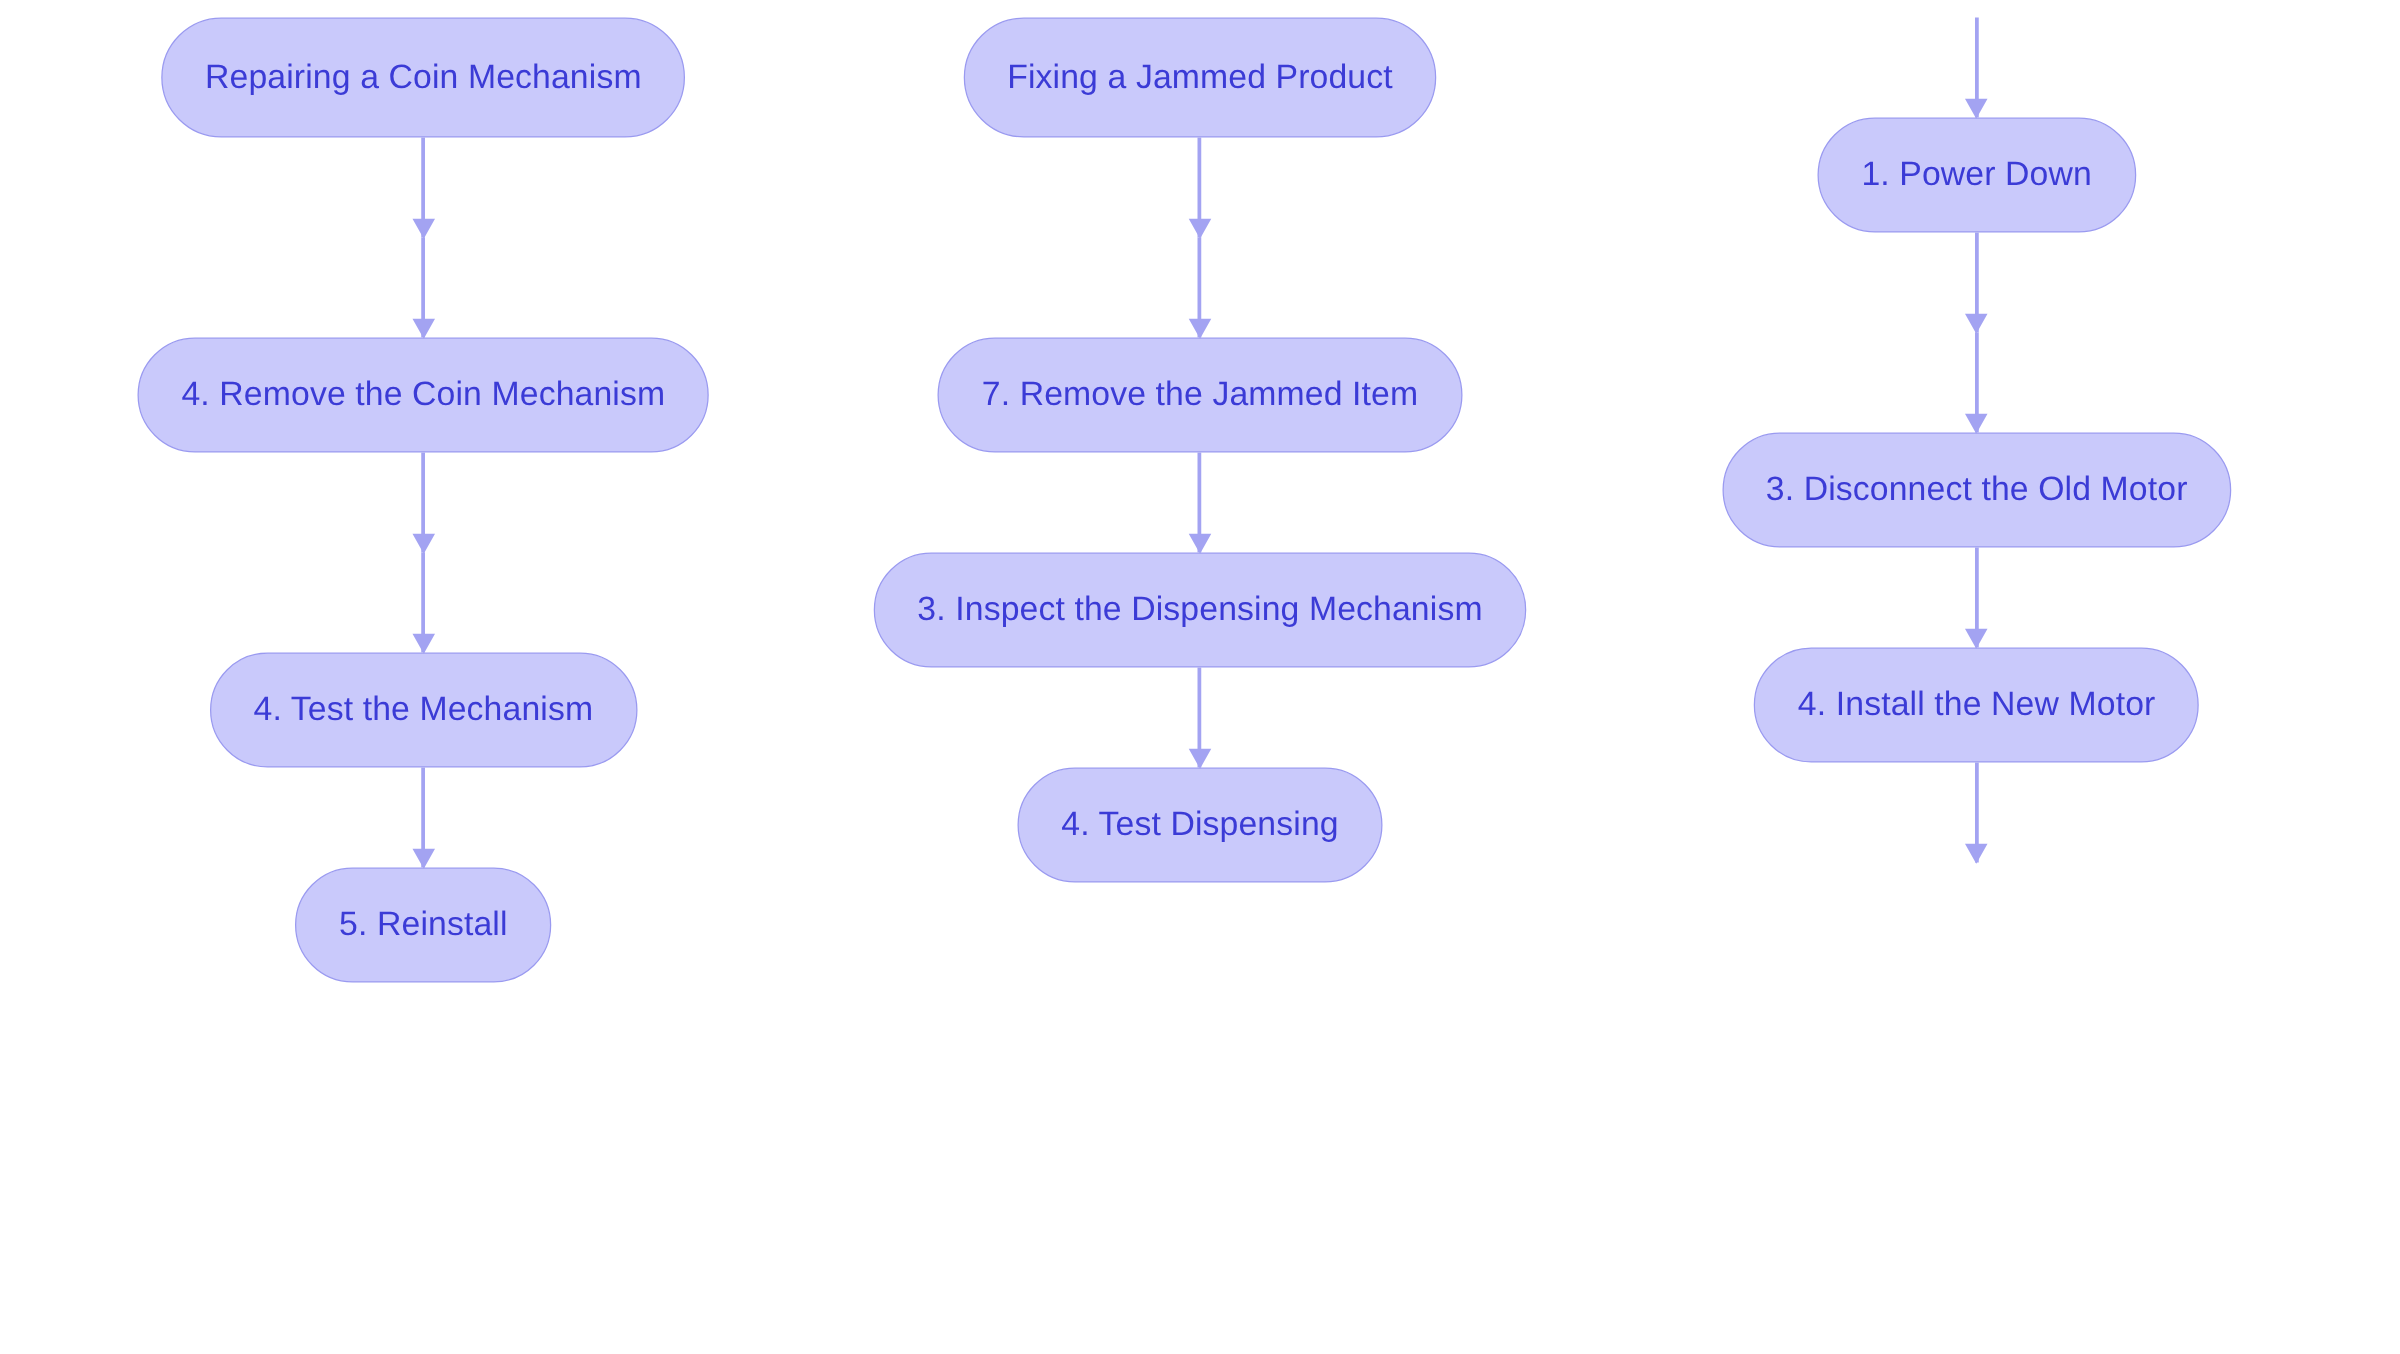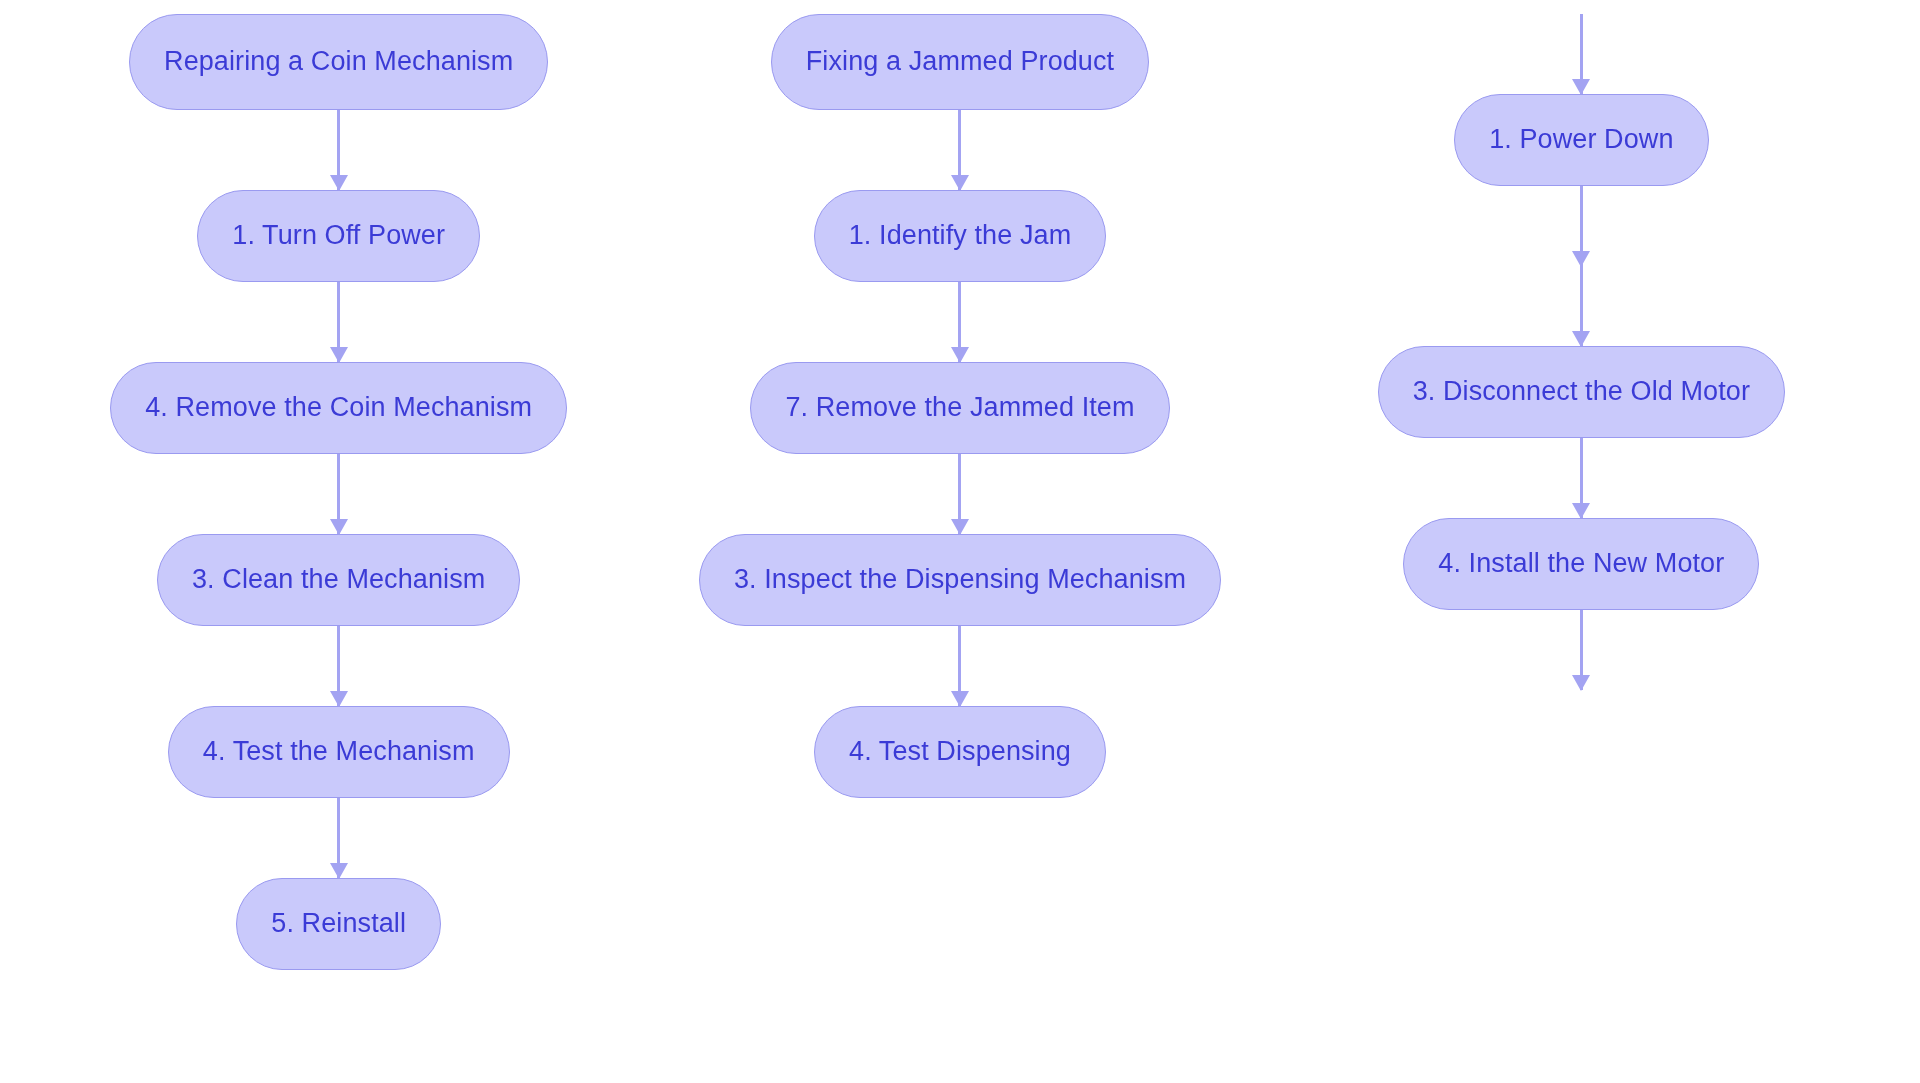--- a/index.html
+++ b/index.html
@@ -90,49 +90,46 @@
 </head>
 <body>
 
 <div id="flowchart">
     <div class="flow-column">
       <div class="node root">Repairing a Coin Mechanism</div>
       <div class="connector">
         <div class="line"></div>
         <div class="arrowhead"></div>
       </div>
-      <div class="node">1. Turn Off Power</div>
       <div class="connector">
         <div class="line"></div>
         <div class="arrowhead"></div>
       </div>
       <div class="node">4. Remove the Coin Mechanism</div>
       <div class="connector">
         <div class="line"></div>
         <div class="arrowhead"></div>
       </div>
-      <div class="node">3. Clean the Mechanism</div>
       <div class="connector">
         <div class="line"></div>
         <div class="arrowhead"></div>
       </div>
       <div class="node">4. Test the Mechanism</div>
       <div class="connector">
         <div class="line"></div>
         <div class="arrowhead"></div>
       </div>
       <div class="node">5. Reinstall</div>
     </div>
     <div class="flow-column">
       <div class="node root">Fixing a Jammed Product</div>
       <div class="connector">
         <div class="line"></div>
         <div class="arrowhead"></div>
       </div>
-      <div class="node">1. Identify the Jam</div>
       <div class="connector">
         <div class="line"></div>
         <div class="arrowhead"></div>
       </div>
       <div class="node">7. Remove the Jammed Item</div>
       <div class="connector">
         <div class="line"></div>
         <div class="arrowhead"></div>
       </div>
       <div class="node">3. Inspect the Dispensing Mechanism</div>

